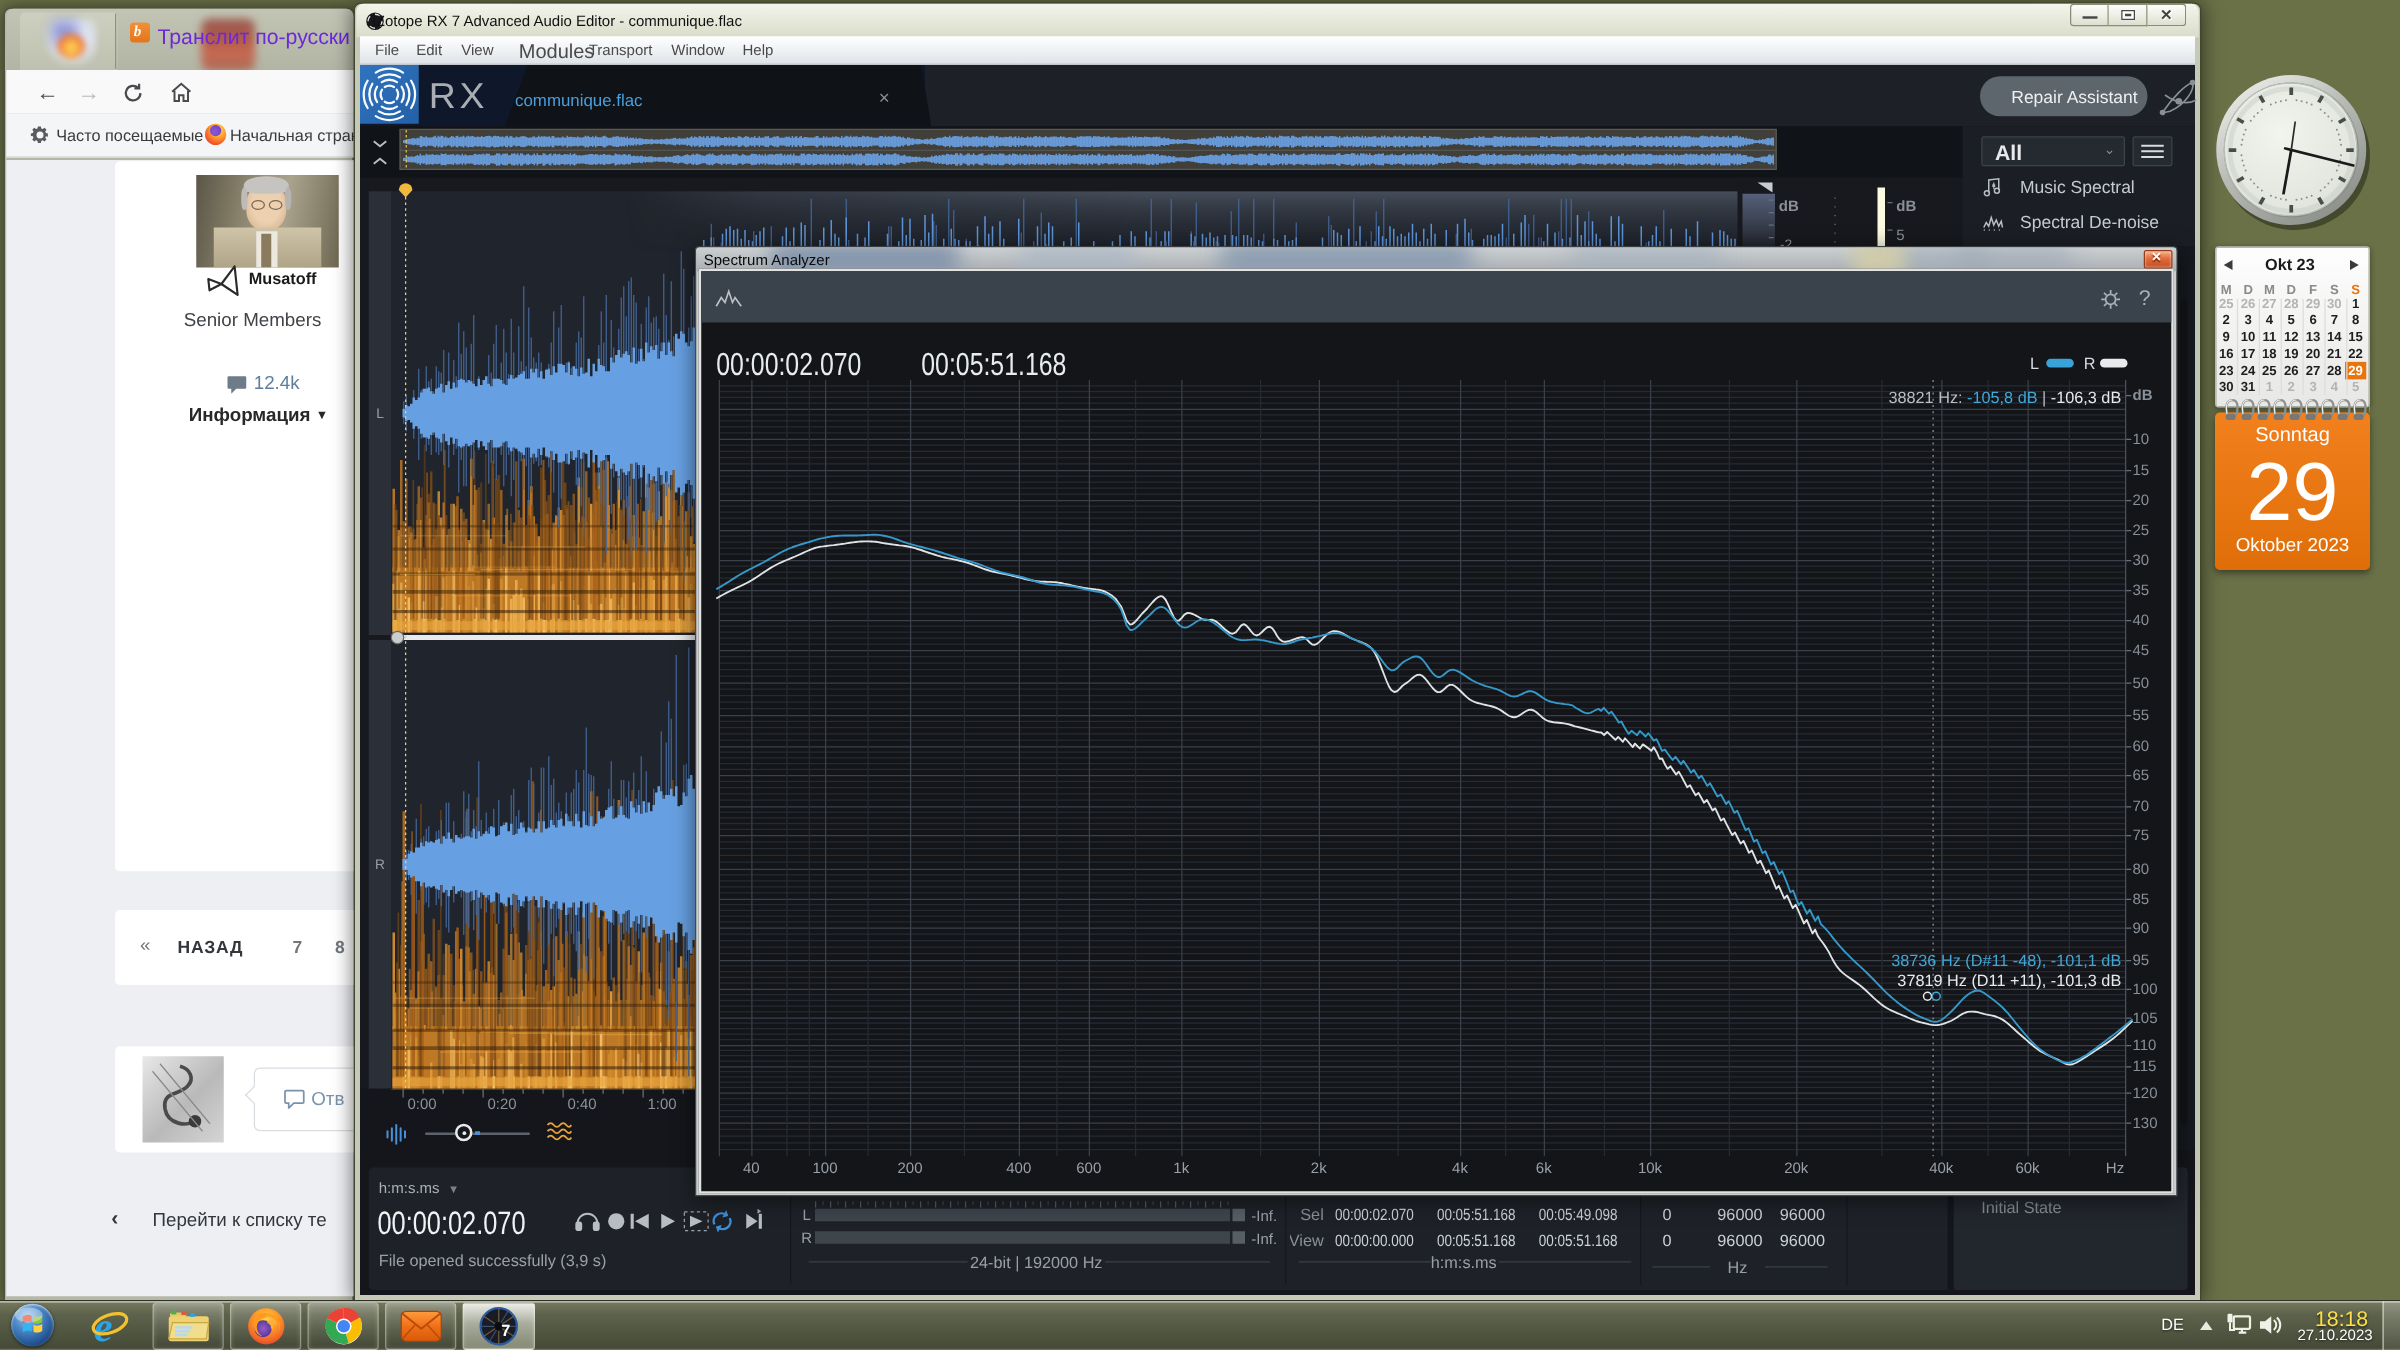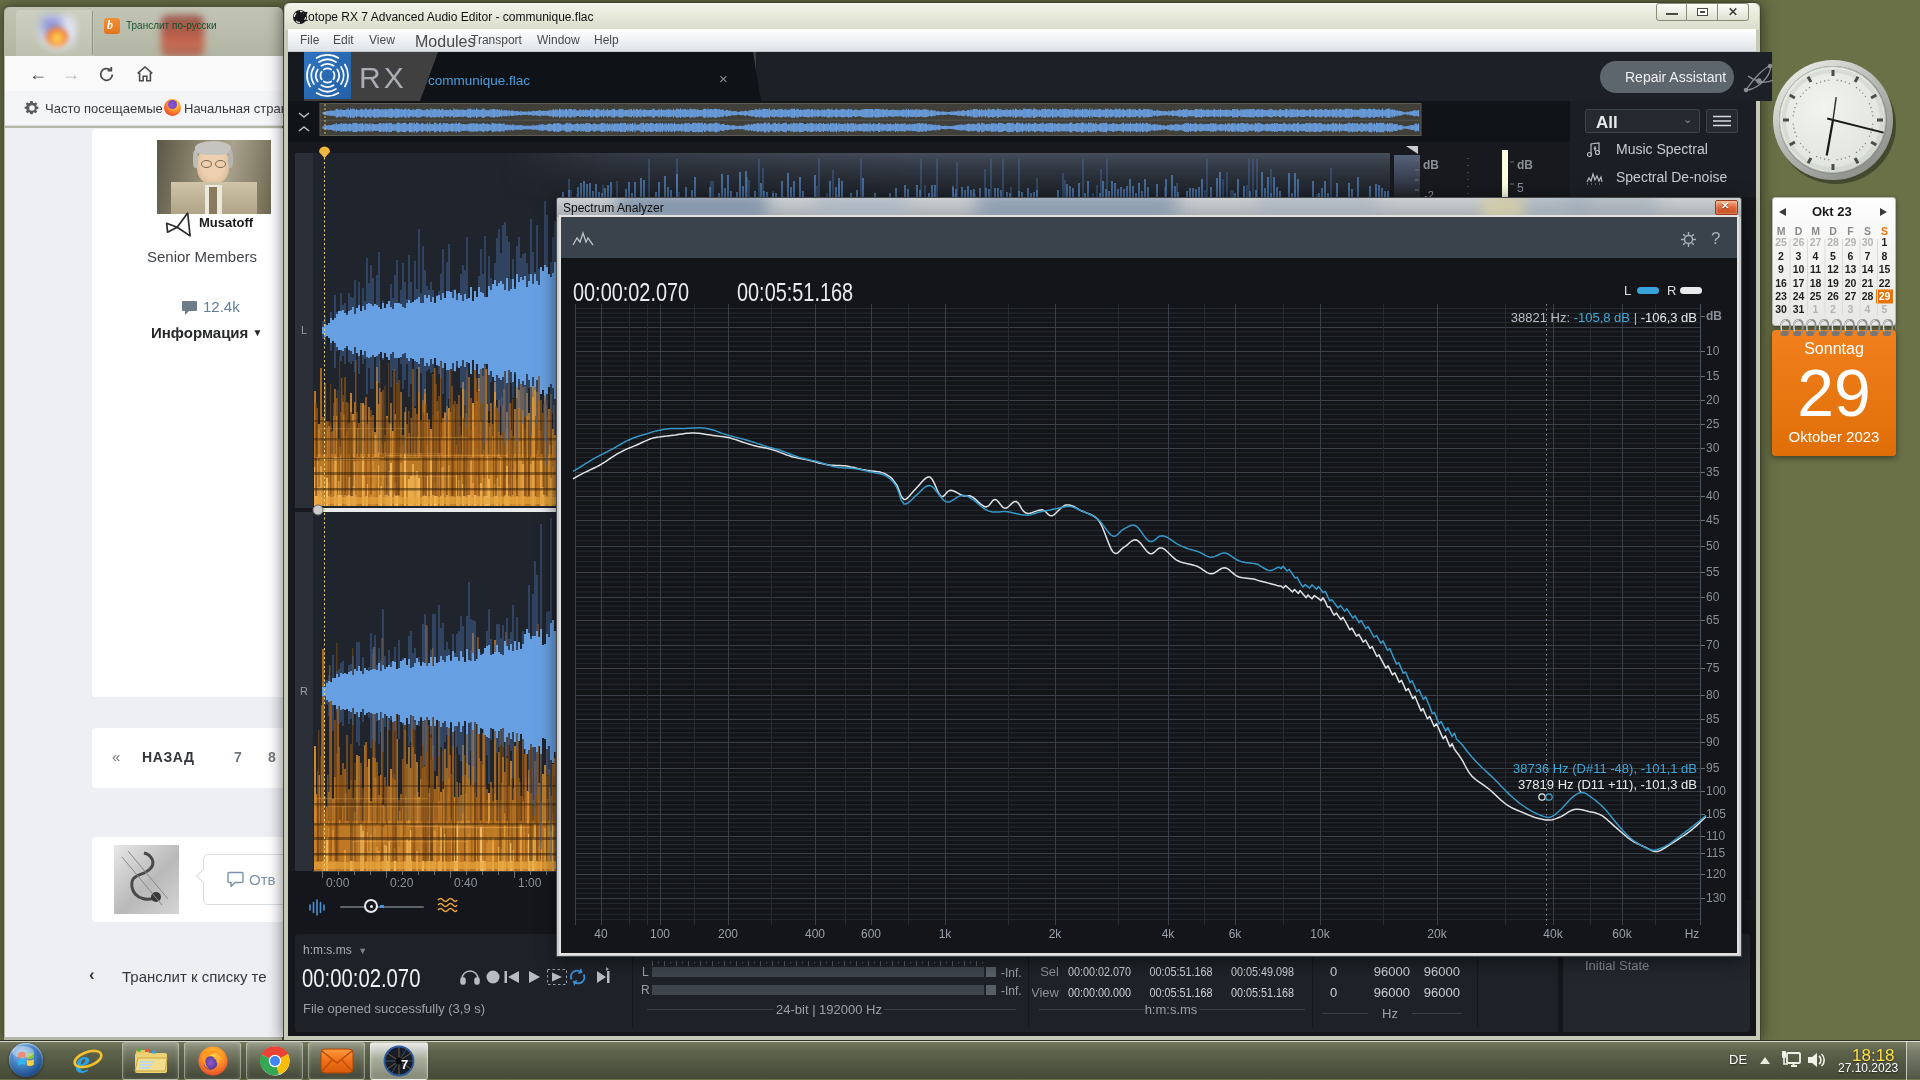--- a/index.html
+++ b/index.html
@@ -12,21 +12,21 @@
  <div class="abs" style="left:12px;top:3px;width:78px;height:46px;background:linear-gradient(#cdd0bf,#bec1b0);border-radius:4px 4px 0 0"></div>
  <div class="abs" style="left:30px;top:8px;width:44px;height:38px;background:radial-gradient(circle at 55% 40%,#f5f6ff 0%,#dfe4ef 40%,rgba(220,224,220,0) 75%);filter:blur(2px)"></div>
  <div class="abs" style="left:38px;top:10px;width:20px;height:17px;background:radial-gradient(circle,#8a93dd,#6a74c4);filter:blur(5px);opacity:.85"></div>
  <div class="abs" style="left:42px;top:20px;width:22px;height:20px;background:radial-gradient(circle at 50% 55%,#ffd24a 10%,#ff9a2a 45%,#e2422a 75%);border-radius:50%;filter:blur(2.5px);opacity:.9"></div>
  <div class="abs" style="left:88px;top:4px;width:1px;height:44px;background:#8f927f"></div>
 
  <div class="abs" style="left:157px;top:8px;width:43px;height:42px;border-radius:7px;background:linear-gradient(#9a5a50,#b05a48 40%,#c86a52 65%,#a86a58);filter:blur(3.5px)"></div>
 
  <div class="abs" style="left:100px;top:11px;width:16px;height:16px;background:linear-gradient(#f09038,#e4751c);border-radius:3px"></div>
  <div class="abs" style="left:103px;top:11px;width:10px;height:14px;color:#fff;font-size:12px;font-weight:bold;font-family:'Liberation Serif',serif;font-style:italic">b</div>
- <div class="abs nw" style="left:122px;top:13px;font-size:10px;color:#14532d">Транслит по-русски</div>
+ <div class="abs nw" style="left:122px;top:13px;font-size:17px;color:#6d28d9">Транслит по-русски</div>
 
  <div class="abs" style="left:1px;top:49px;width:278px;height:35px;background:#f9f9fa"></div>
  <div class="abs" style="left:25px;top:57px;width:20px;height:18px;color:#4a4a4f;font-size:18px">←</div>
  <div class="abs" style="left:58px;top:57px;width:20px;height:18px;color:#b9b9bf;font-size:18px">→</div>
  <svg class="abs" style="left:94px;top:59px" width="17" height="17" viewBox="0 0 16 16">
       <path d="M13.5 8a5.5 5.5 0 1 1-1.7-4" stroke="#4a4a4f" stroke-width="1.7" fill="none"></path>
       <path d="M12.5 1v3.4H9" stroke="#4a4a4f" stroke-width="1.7" fill="none"></path>
     </svg>
  <svg class="abs" style="left:132px;top:58px" width="18" height="18" viewBox="0 0 16 16">
       <path d="M1.5 7.5 8 1.8l6.5 5.7M3.2 6.8V14h3.2v-4h3.2v4h3.2V6.8" stroke="#4a4a4f" stroke-width="1.4" fill="none"></path>
@@ -84,21 +84,21 @@
         </svg>
    </div>
    <div class="abs" style="left:198px;top:726px;width:95px;height:51px;border:1px solid #d8dde2;border-radius:5px;background:#fff"></div>
    <div class="abs" style="left:193px;top:743px;width:10px;height:10px;background:#fff;border-left:1px solid #d8dde2;border-bottom:1px solid #d8dde2;transform:rotate(45deg)"></div>
    <svg class="abs" style="left:222px;top:743px" width="17" height="16" viewBox="0 0 17 15">
         <path d="M2 1h13a1 1 0 0 1 1 1v8a1 1 0 0 1-1 1H8l-4 4v-4H2a1 1 0 0 1-1-1V2a1 1 0 0 1 1-1z" fill="none" stroke="#7a93ab" stroke-width="1.4"></path>
       </svg>
    <div class="abs nw" style="left:244px;top:743px;font-size:15px;color:#7a93ab">Отв</div>
 
    <div class="abs nw" style="left:84px;top:837px;font-size:17px;font-weight:bold;color:#33373b">‹</div>
-   <div class="abs nw" style="left:117px;top:840px;font-size:15px;color:#33373b">Транслит к списку те</div>
+   <div class="abs nw" style="left:117px;top:840px;font-size:15px;color:#33373b">Перейти к списку те</div>
  </div>
 </div>
 <div class="abs" style="left:283px;top:2px;width:1478px;height:1039px;background:#c6c9b6;border:1px solid #43462f;border-radius:6px 6px 0 0;box-shadow:0 0 16px rgba(0,0,0,.55)">
  <div class="abs" style="left:1px;top:0;width:1474px;height:27px;background:linear-gradient(#f4f5ec,#d9dcc9);border-radius:6px 6px 0 0"></div>
  <svg class="abs" style="left:8px;top:6px" width="16" height="16" viewBox="0 0 16 16">
       <circle cx="8" cy="8" r="7" fill="#18181c"></circle>
       <g fill="none" stroke="#e8e8ea" stroke-width="1.1">
         <path d="M8 2.4a5.6 5.6 0 0 1 4 1.7"></path>
         <path d="M13.6 8a5.6 5.6 0 0 1-1.7 4"></path>
         <path d="M8 13.6a5.6 5.6 0 0 1-4-1.7"></path>
@@ -119,21 +119,21 @@
 <div class="abs" style="left:288px;top:29px;width:1468px;height:23px;background:linear-gradient(#ffffff,#e9ecef 70%,#dfe3e7);border-bottom:1px solid #c3c7cb">
  <div class="abs nw" style="left:12px;top:4px;font-size:12px;color:#4a4a4a">File</div>
  <div class="abs nw" style="left:45px;top:4px;font-size:12px;color:#4a4a4a">Edit</div>
  <div class="abs nw" style="left:81px;top:4px;font-size:12px;color:#4a4a4a">View</div>
  <div class="abs nw" style="left:127px;top:4px;font-size:16px;color:#4a4a4a">Modules</div>
  <div class="abs nw" style="left:183px;top:4px;font-size:12px;color:#4a4a4a">Transport</div>
  <div class="abs nw" style="left:249px;top:4px;font-size:12px;color:#4a4a4a">Window</div>
  <div class="abs nw" style="left:306px;top:4px;font-size:12px;color:#4a4a4a">Help</div>
 </div>
 <div class="abs" style="left:288px;top:52px;width:1468px;height:984px;background:#16191e"></div>
-<div class="abs" style="left:304px;top:52px;width:1468px;height:49px;background:#404040">
+<div class="abs" style="left:288px;top:52px;width:1468px;height:49px;background:#0f172a">
  <div class="abs" style="left:452px;top:0;width:1016px;height:49px;background:#1d2127"></div>
  <svg class="abs" style="left:0;top:0" width="1468" height="49">
       <polygon points="116,49 134,0 449,0 457,49" fill="#0f1216"></polygon>
     </svg>
  <div class="abs" style="left:0;top:0;width:47px;height:47px;background:linear-gradient(135deg,#2f74c0,#2360a6)">
   <svg width="47" height="47" viewBox="0 0 47 47" fill="none" stroke="#fff" stroke-width="1.8" stroke-linecap="round">
         <g opacity="0.97">
           <path d="M19.8 17.6 A7 7 0 0 1 27.2 17.6M17.4 13.7 A11.5 11.5 0 0 1 29.6 13.7M15.0 9.9 A16 16 0 0 1 32.0 9.9M12.6 6.1 A20.5 20.5 0 0 1 34.4 6.1"></path>
           <path d="M19.8 29.4 A7 7 0 0 0 27.2 29.4M17.4 33.3 A11.5 11.5 0 0 0 29.6 33.3M15.0 37.1 A16 16 0 0 0 32.0 37.1M12.6 40.9 A20.5 20.5 0 0 0 34.4 40.9"></path>
           <path d="M17.6 19.8 A7 7 0 0 0 17.6 27.2M13.7 17.4 A11.5 11.5 0 0 0 13.7 29.6M9.9 15.0 A16 16 0 0 0 9.9 32.0M6.1 12.6 A20.5 20.5 0 0 0 6.1 34.4"></path>

